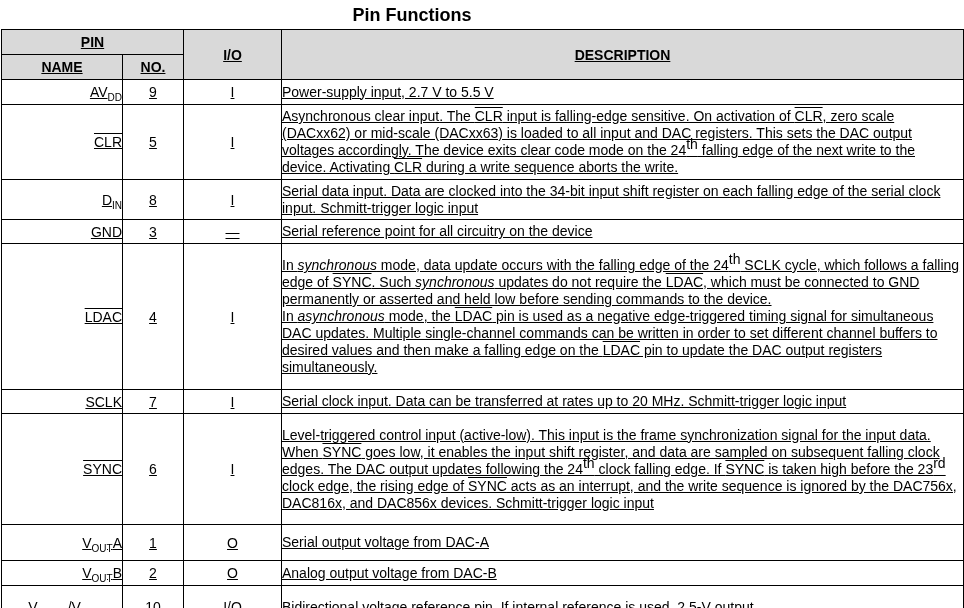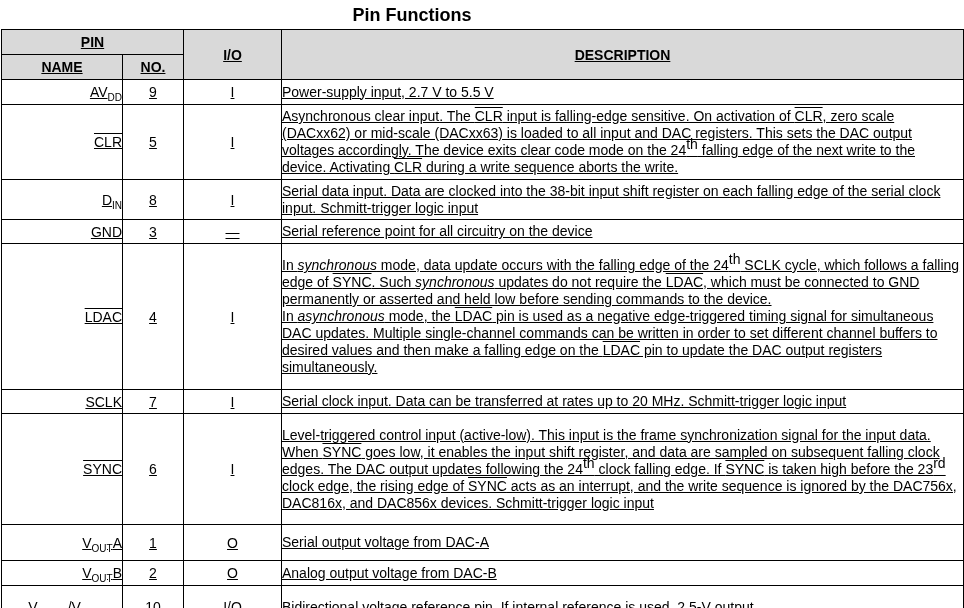--- a/index.html
+++ b/index.html
@@ -79,21 +79,21 @@
       <td class="name"><span class="ol">CLR</span></td>
       <td class="no">5</td>
       <td class="io">I</td>
       <td class="desc"><span>Asynchronous clear input. The </span><span class="ol">CLR</span><span> input is falling-edge sensitive. On activation of </span><span class="ol">CLR</span><span>, zero scale (DACxx62) or mid-scale (DACxx63) is loaded to all input and DAC registers. This sets the DAC output voltages accordingly. The device exits clear code mode on the 24</span><sup>th</sup><span> falling edge of the next write to the device. Activating </span><span class="ol">CLR</span><span> during a write sequence aborts the write.</span></td>
     </tr>
 
     <tr style="height:40px">
       <td class="name"><span>D</span><span class="sub">IN</span></td>
       <td class="no">8</td>
       <td class="io">I</td>
-      <td class="desc">Serial data input. Data are clocked into the 38-bit input shift register on each falling edge of the serial clock input. Schmitt-trigger logic input</td>
+      <td class="desc">Serial data input. Data are clocked into the 34-bit input shift register on each falling edge of the serial clock input. Schmitt-trigger logic input</td>
     </tr>
 
     <tr style="height:24px">
       <td class="name">GND</td>
       <td class="no">3</td>
       <td class="io">—</td>
       <td class="desc">Serial reference point for all circuitry on the device</td>
     </tr>
 
     <tr style="height:146px">

